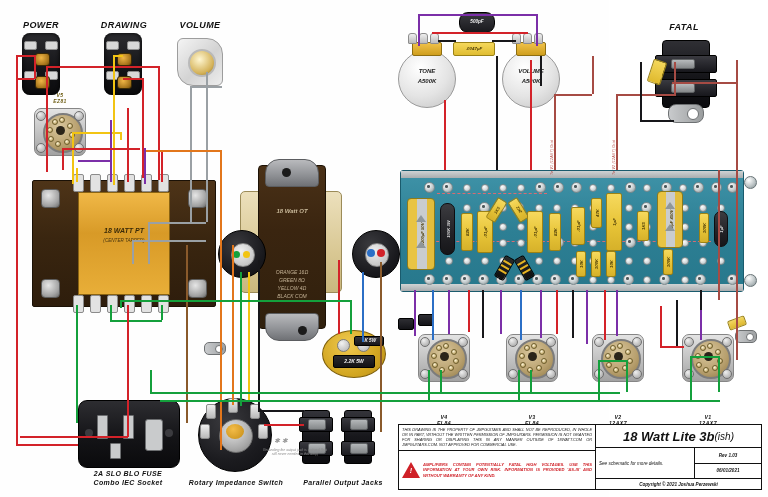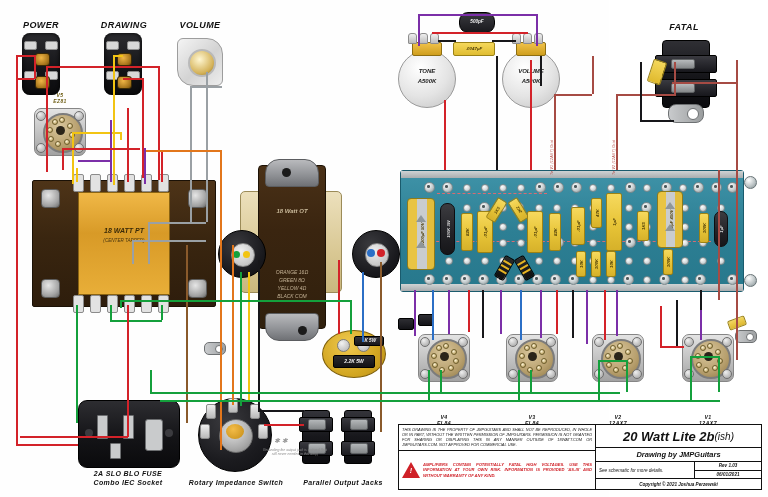--- a/index.html
+++ b/index.html
@@ -866,24 +866,23 @@
   <div id="title">
     <div id="tleft">
       <div class="legal">THIS DRAWING IS THE PROPERTY OF JMPGUITARS AND SHALL NOT BE REPRODUCED, IN WHOLE OR IN PART, WITHOUT THE WRITTEN PERMISSION OF JMPGUITARS. PERMISSION IS NOT GRANTED FOR SHARING OR DISPLAYING THIS IN ANY MANNER OUTSIDE OF 18WATT.COM OR JMPGUITARS.COM. NOT APPROVED FOR COMMERCIAL USE.</div>
       <div class="warn">
         <div class="tri"></div>
         <div class="wtxt">AMPLIFIERS CONTAIN POTENTIALLY FATAL HIGH VOLTAGES. USE THIS INFORMATION AT YOUR OWN RISK. INFORMATION IS PROVIDED 'AS-IS' AND WITHOUT WARRANTY OF ANY KIND.</div>
       </div>
     </div>
     <div id="tright">
       <div class="r1">
-        <span>20 Watt Lite 2b</span>
+        <span>18 Watt Lite 3b</span>
           <span class="ish">(ish)</span>
       </div>
-      <div class="r2">Drawing by JMPGuitars</div>
       <div class="r3">
         <div class="c1">See schematic for more details.</div>
         <div class="c2">
           <div>Rev 1.03</div>
           <div>06/01/2021</div>
         </div>
       </div>
       <div class="r4">Copyright © 2021 Joshua Perzewski</div>
     </div>
   </div>

